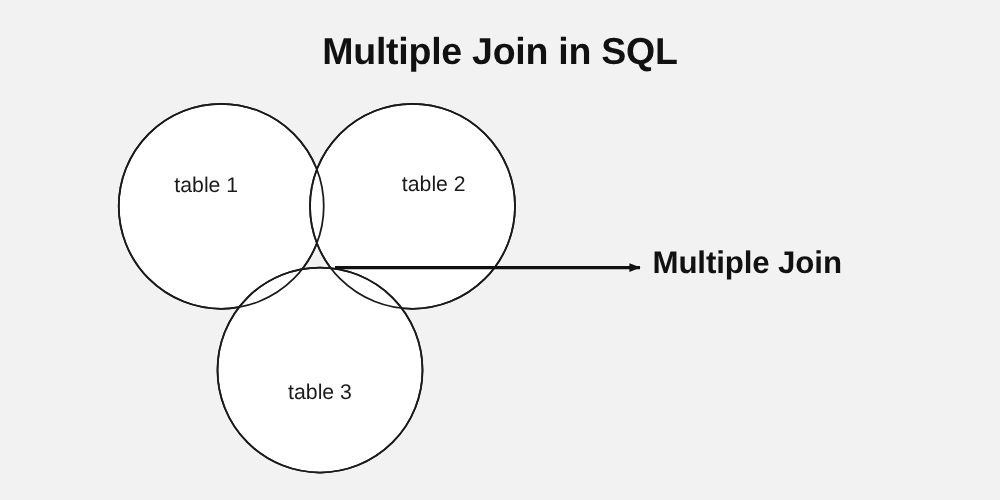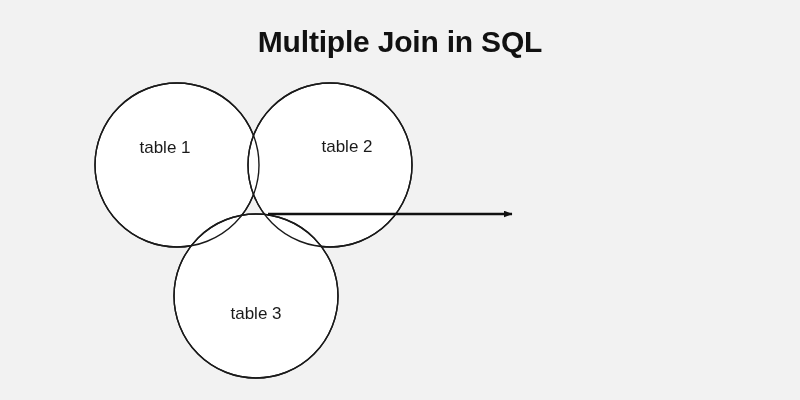--- a/index.html
+++ b/index.html
@@ -101,14 +101,15 @@
       </g>
     </g>
 
     <text class="venn-label" x="165" y="149">table 1</text>
     <text class="venn-label" x="347" y="148">table 2</text>
     <text class="venn-label" x="256" y="315">table 3</text>
 
     <line x1="268" y1="214" x2="512" y2="214" stroke="#111111" stroke-width="2.6" marker-end="url(#arrowhead)"></line>
   </svg>
 
+  <div id="callout-label">Multiple Join</div>
 
 </div>
 
 </body></html>

